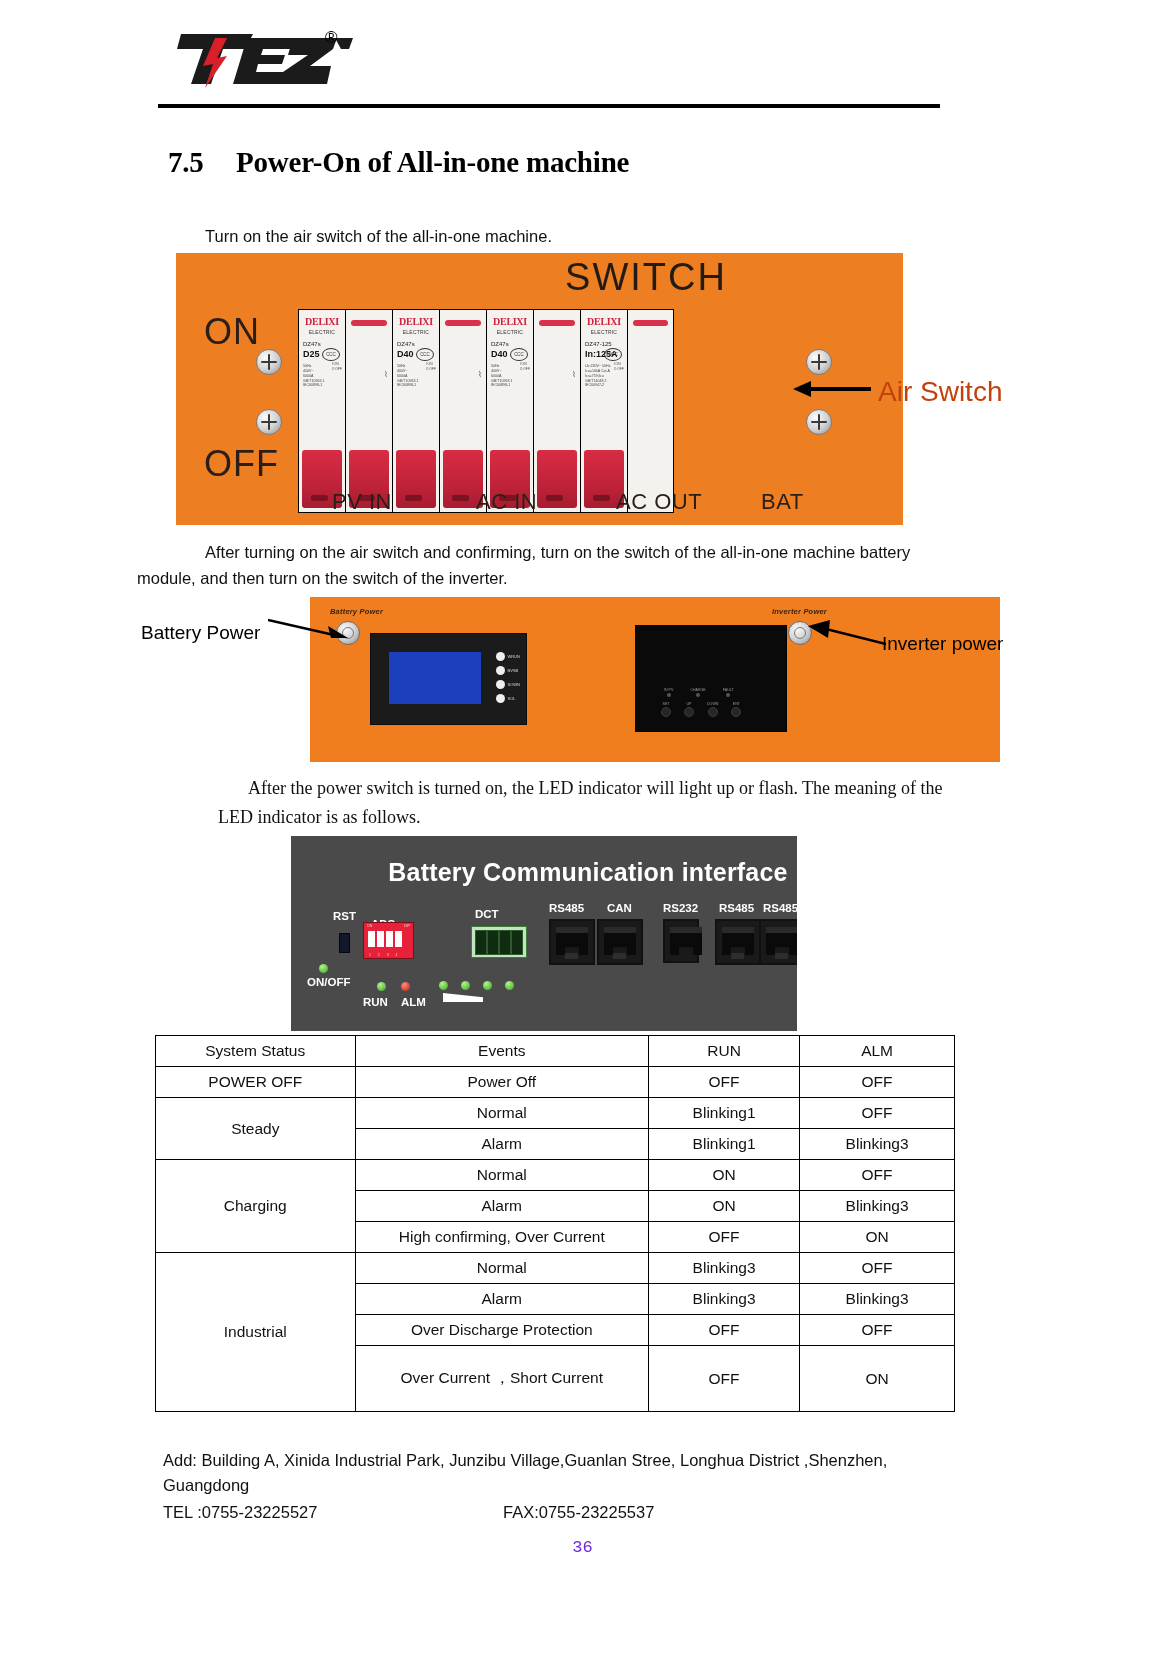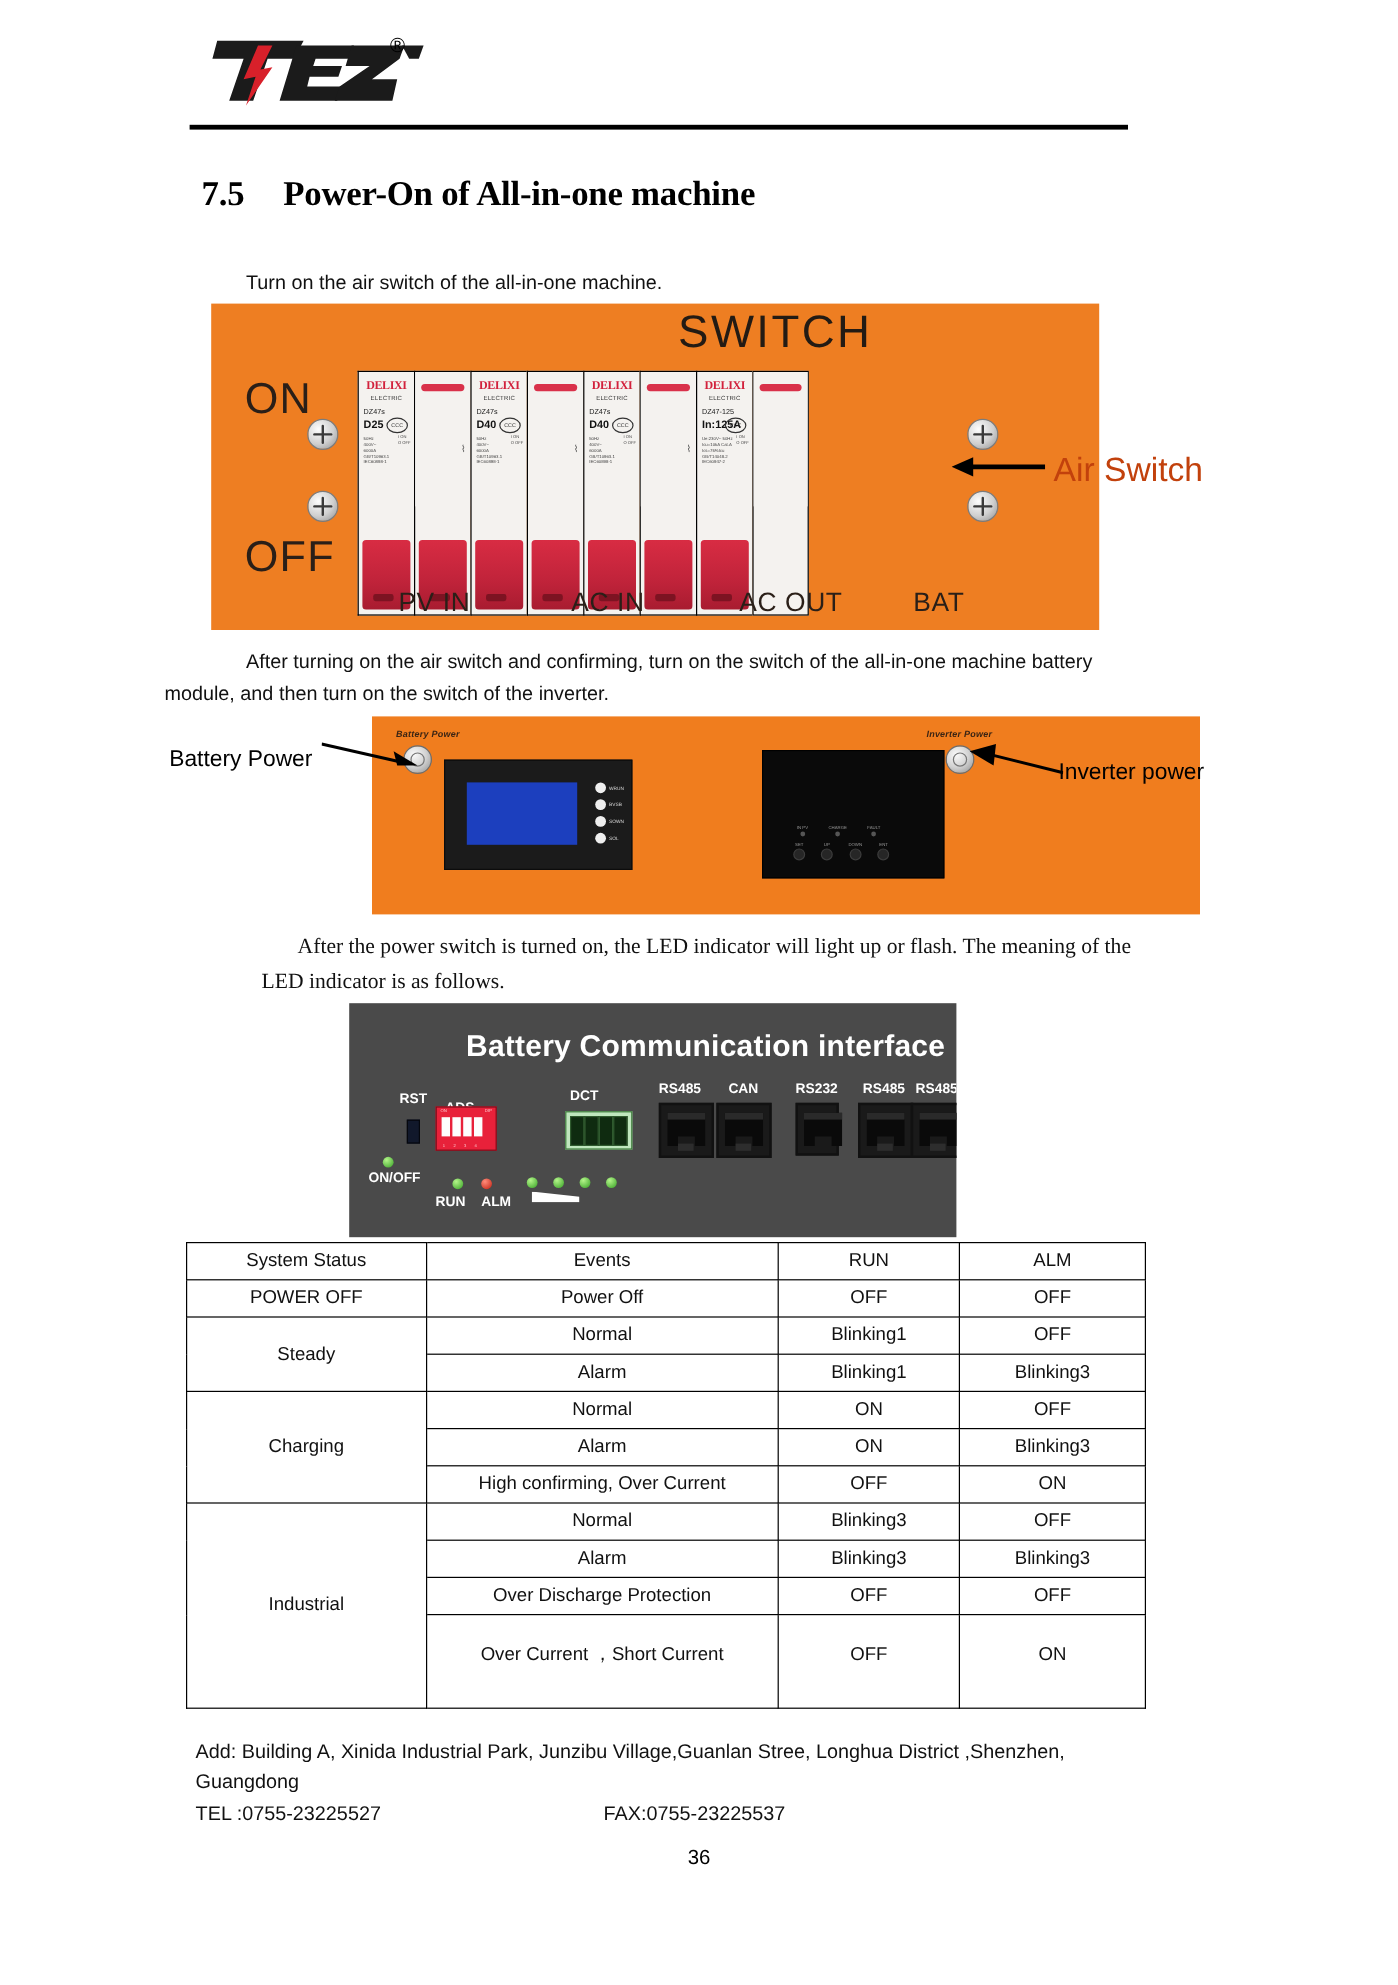--- a/index.html
+++ b/index.html
@@ -40,21 +40,21 @@
   .p1 { left:205px; top:224px; width:720px; }
   .p2 { left:137px; top:540px; width:830px; text-indent:68px; }
   .p3 {
     left:218px; top:774px; width:740px; text-indent:30px;
     font-family:"Liberation Serif", serif; font-size:18px; line-height:1.62;
   }
 
   
   .photo1 {
     position:absolute; left:176px; top:253px; width:727px; height:272px;
-    background:#ee7e22; overflow:hidden;padding-left:13px;
+    background:#ee7e22; overflow:hidden;
   }
   .ph1-switch-word {
     position:absolute; left:320px; top:3px; width:300px;
     text-align:center; font-size:38px; letter-spacing:2px; color:#231b14;
     font-family:"Liberation Sans", sans-serif;
   }
   .ph1-on  { position:absolute; left:28px; top:58px; font-size:36px; color:#2a1f18; letter-spacing:1px;}
   .ph1-off { position:absolute; left:28px; top:190px; font-size:36px; color:#2a1f18; letter-spacing:1px;}
   .screw {
     position:absolute; width:24px; height:24px; border-radius:50%;
@@ -235,32 +235,32 @@
     border:1px solid #000;
     text-align:center;
     font-weight:normal;
     padding:6px 4px;
     color:#111;
   }
   table.status .c-status { width:200px; }
   table.status .c-events { width:300px; }
   table.status .c-run    { width:148px; }
   table.status .c-alm    { width:152px; }
-  table.status tr.tall td { padding-top:22px; padding-bottom:34px; }
+  table.status tr.tall td { padding-top:22px; padding-bottom:22px; }
 
   
   .footer {
     position:absolute; left:163px; top:1448px; width:800px;
     font-size:16.5px; line-height:1.5; color:#111;
   }
   .footer .tel-row { position:relative; margin-top:2px; }
   .footer .fax { position:absolute; left:340px; top:0; }
   .pagenum {
     position:absolute; left:0; top:1538px; width:1165px; text-align:center;
-    font-size:17px; color:#000000;
+    font-size:17px; color:#6d28d9;font-family:Liberation Mono, monospace;
   }
 </style>
 </head>
 <body>
 
 <div class="header">
   <div class="logo">
     <svg width="180" height="70" viewBox="0 0 180 70" aria-hidden="true">
       <path d="M6 12 L78 12 L70 27 L48 27 L36 62 L16 62 L28 27 L2 27 Z" fill="#1b1b1b"></path>
       <path d="M40 16 L52 16 L42 36 L52 34 L30 66 L38 42 L28 44 Z" fill="#d8202a"></path>

